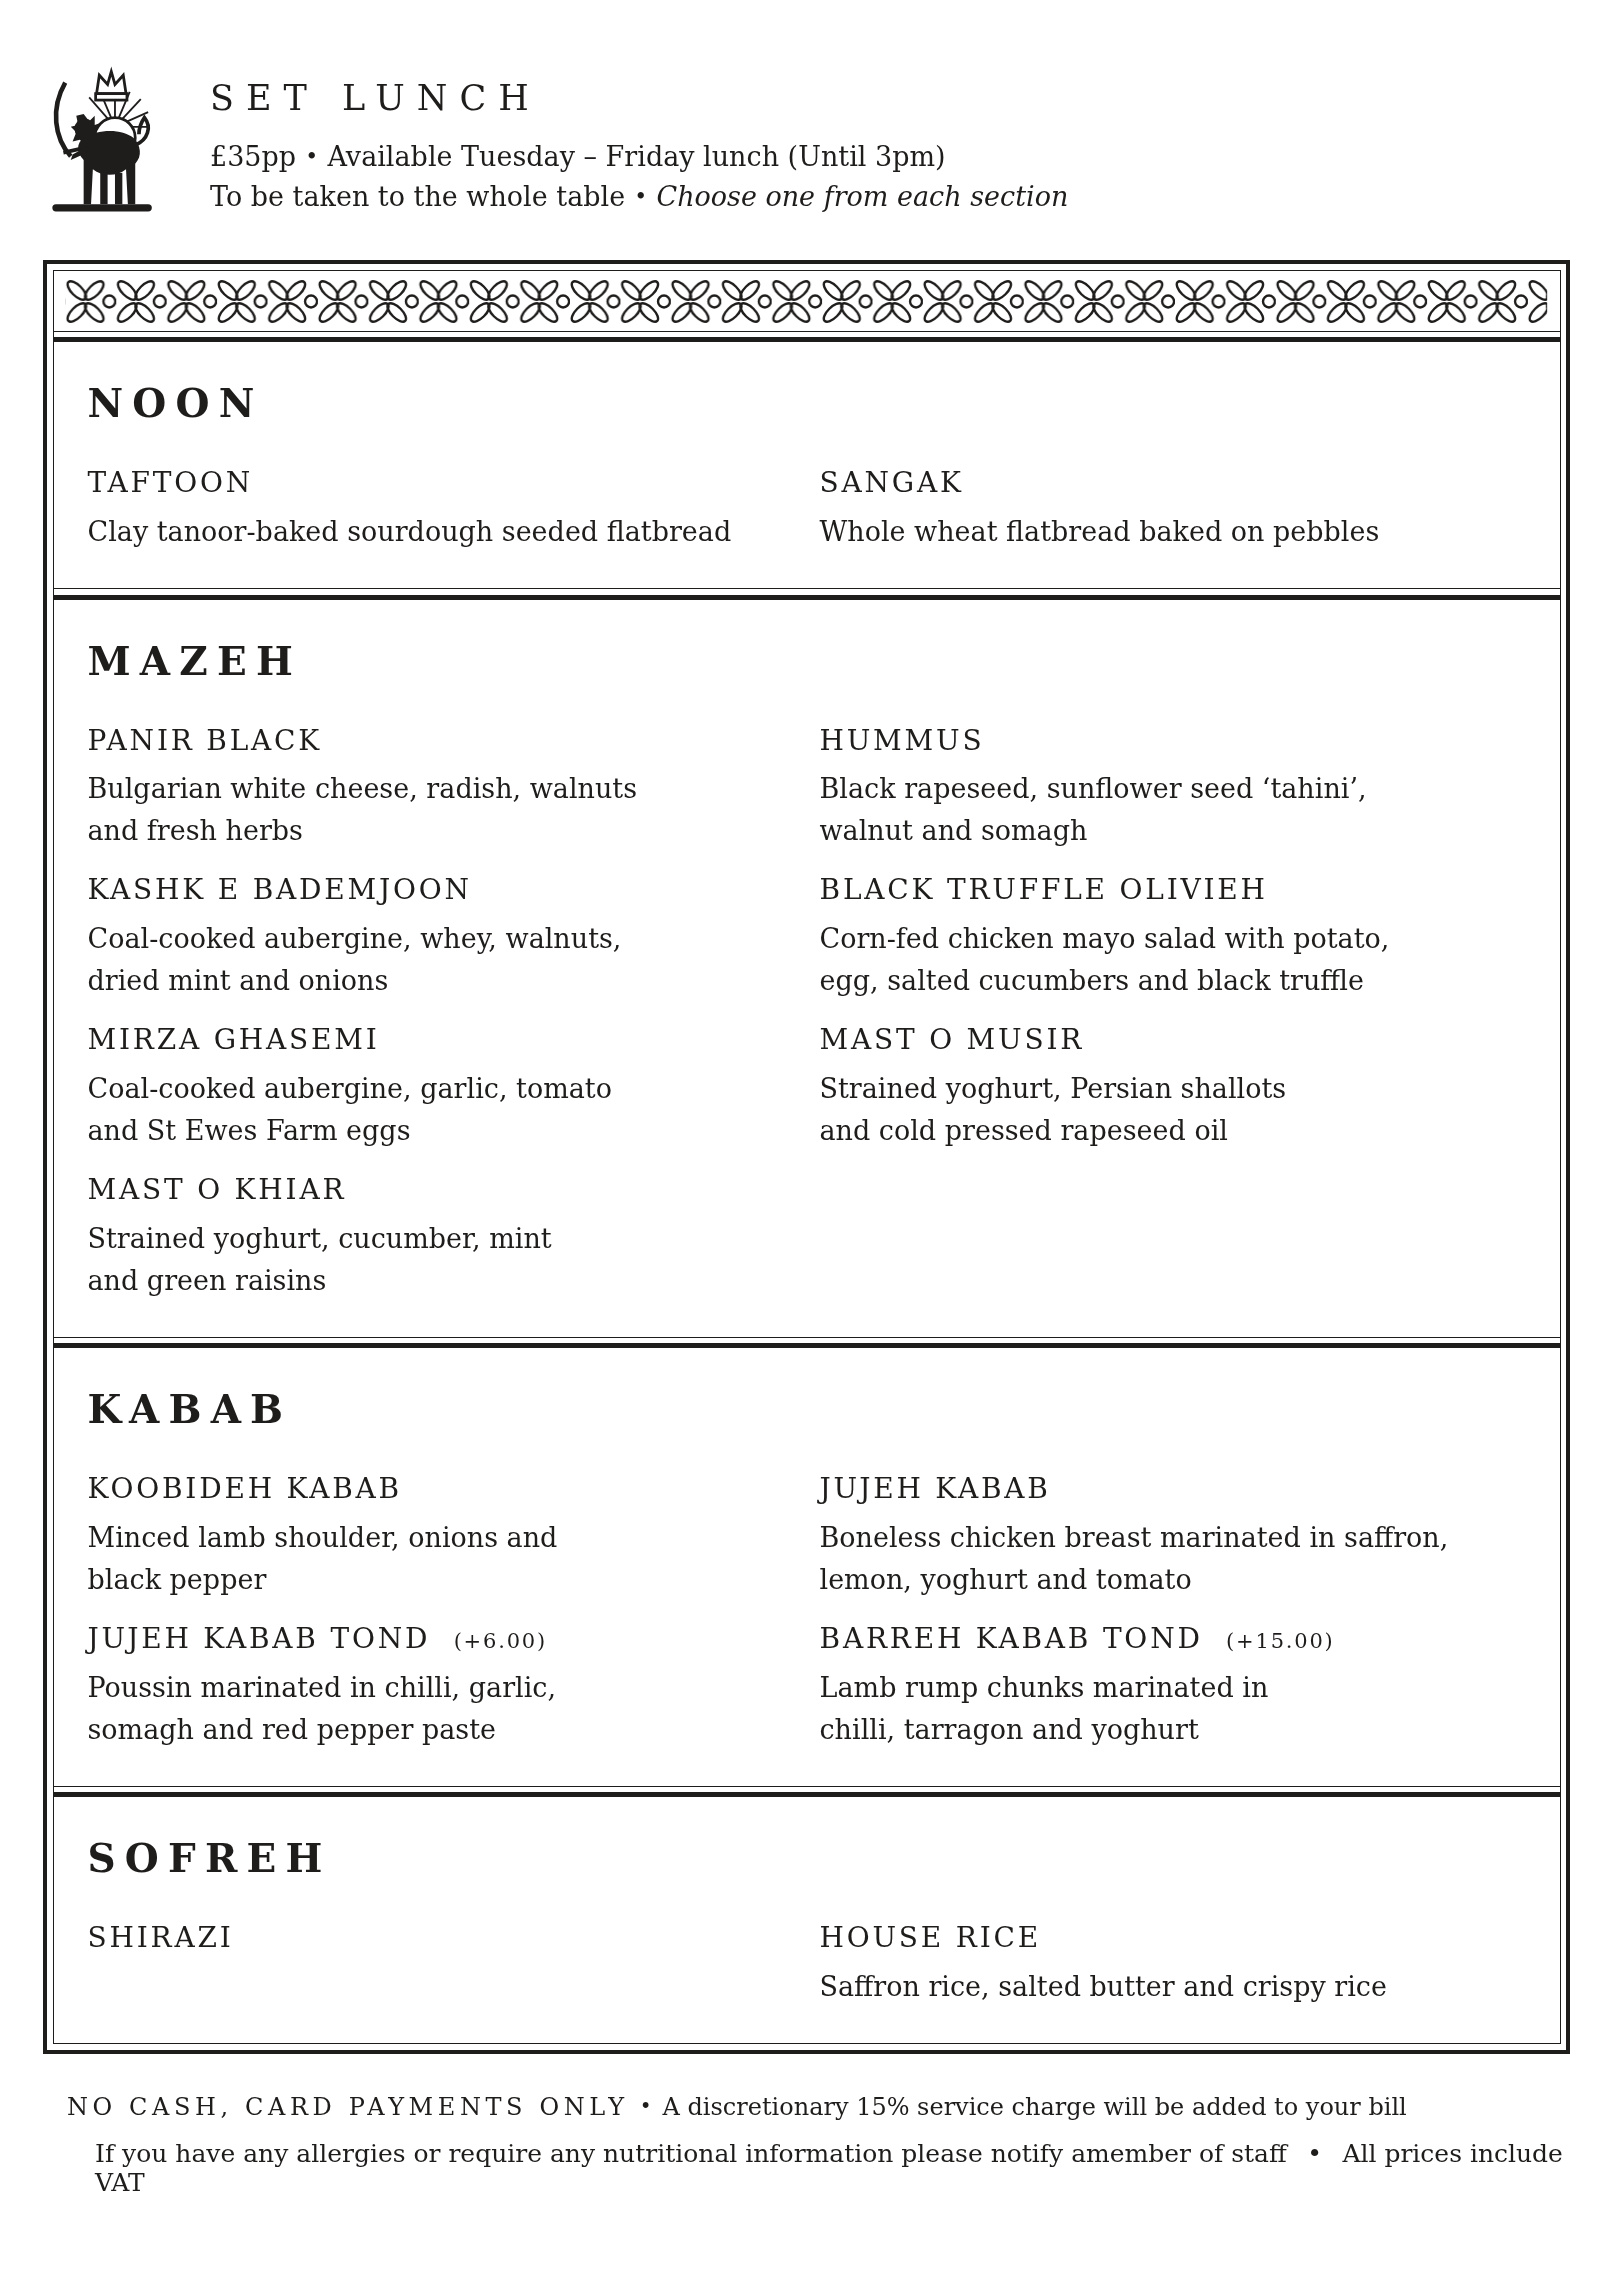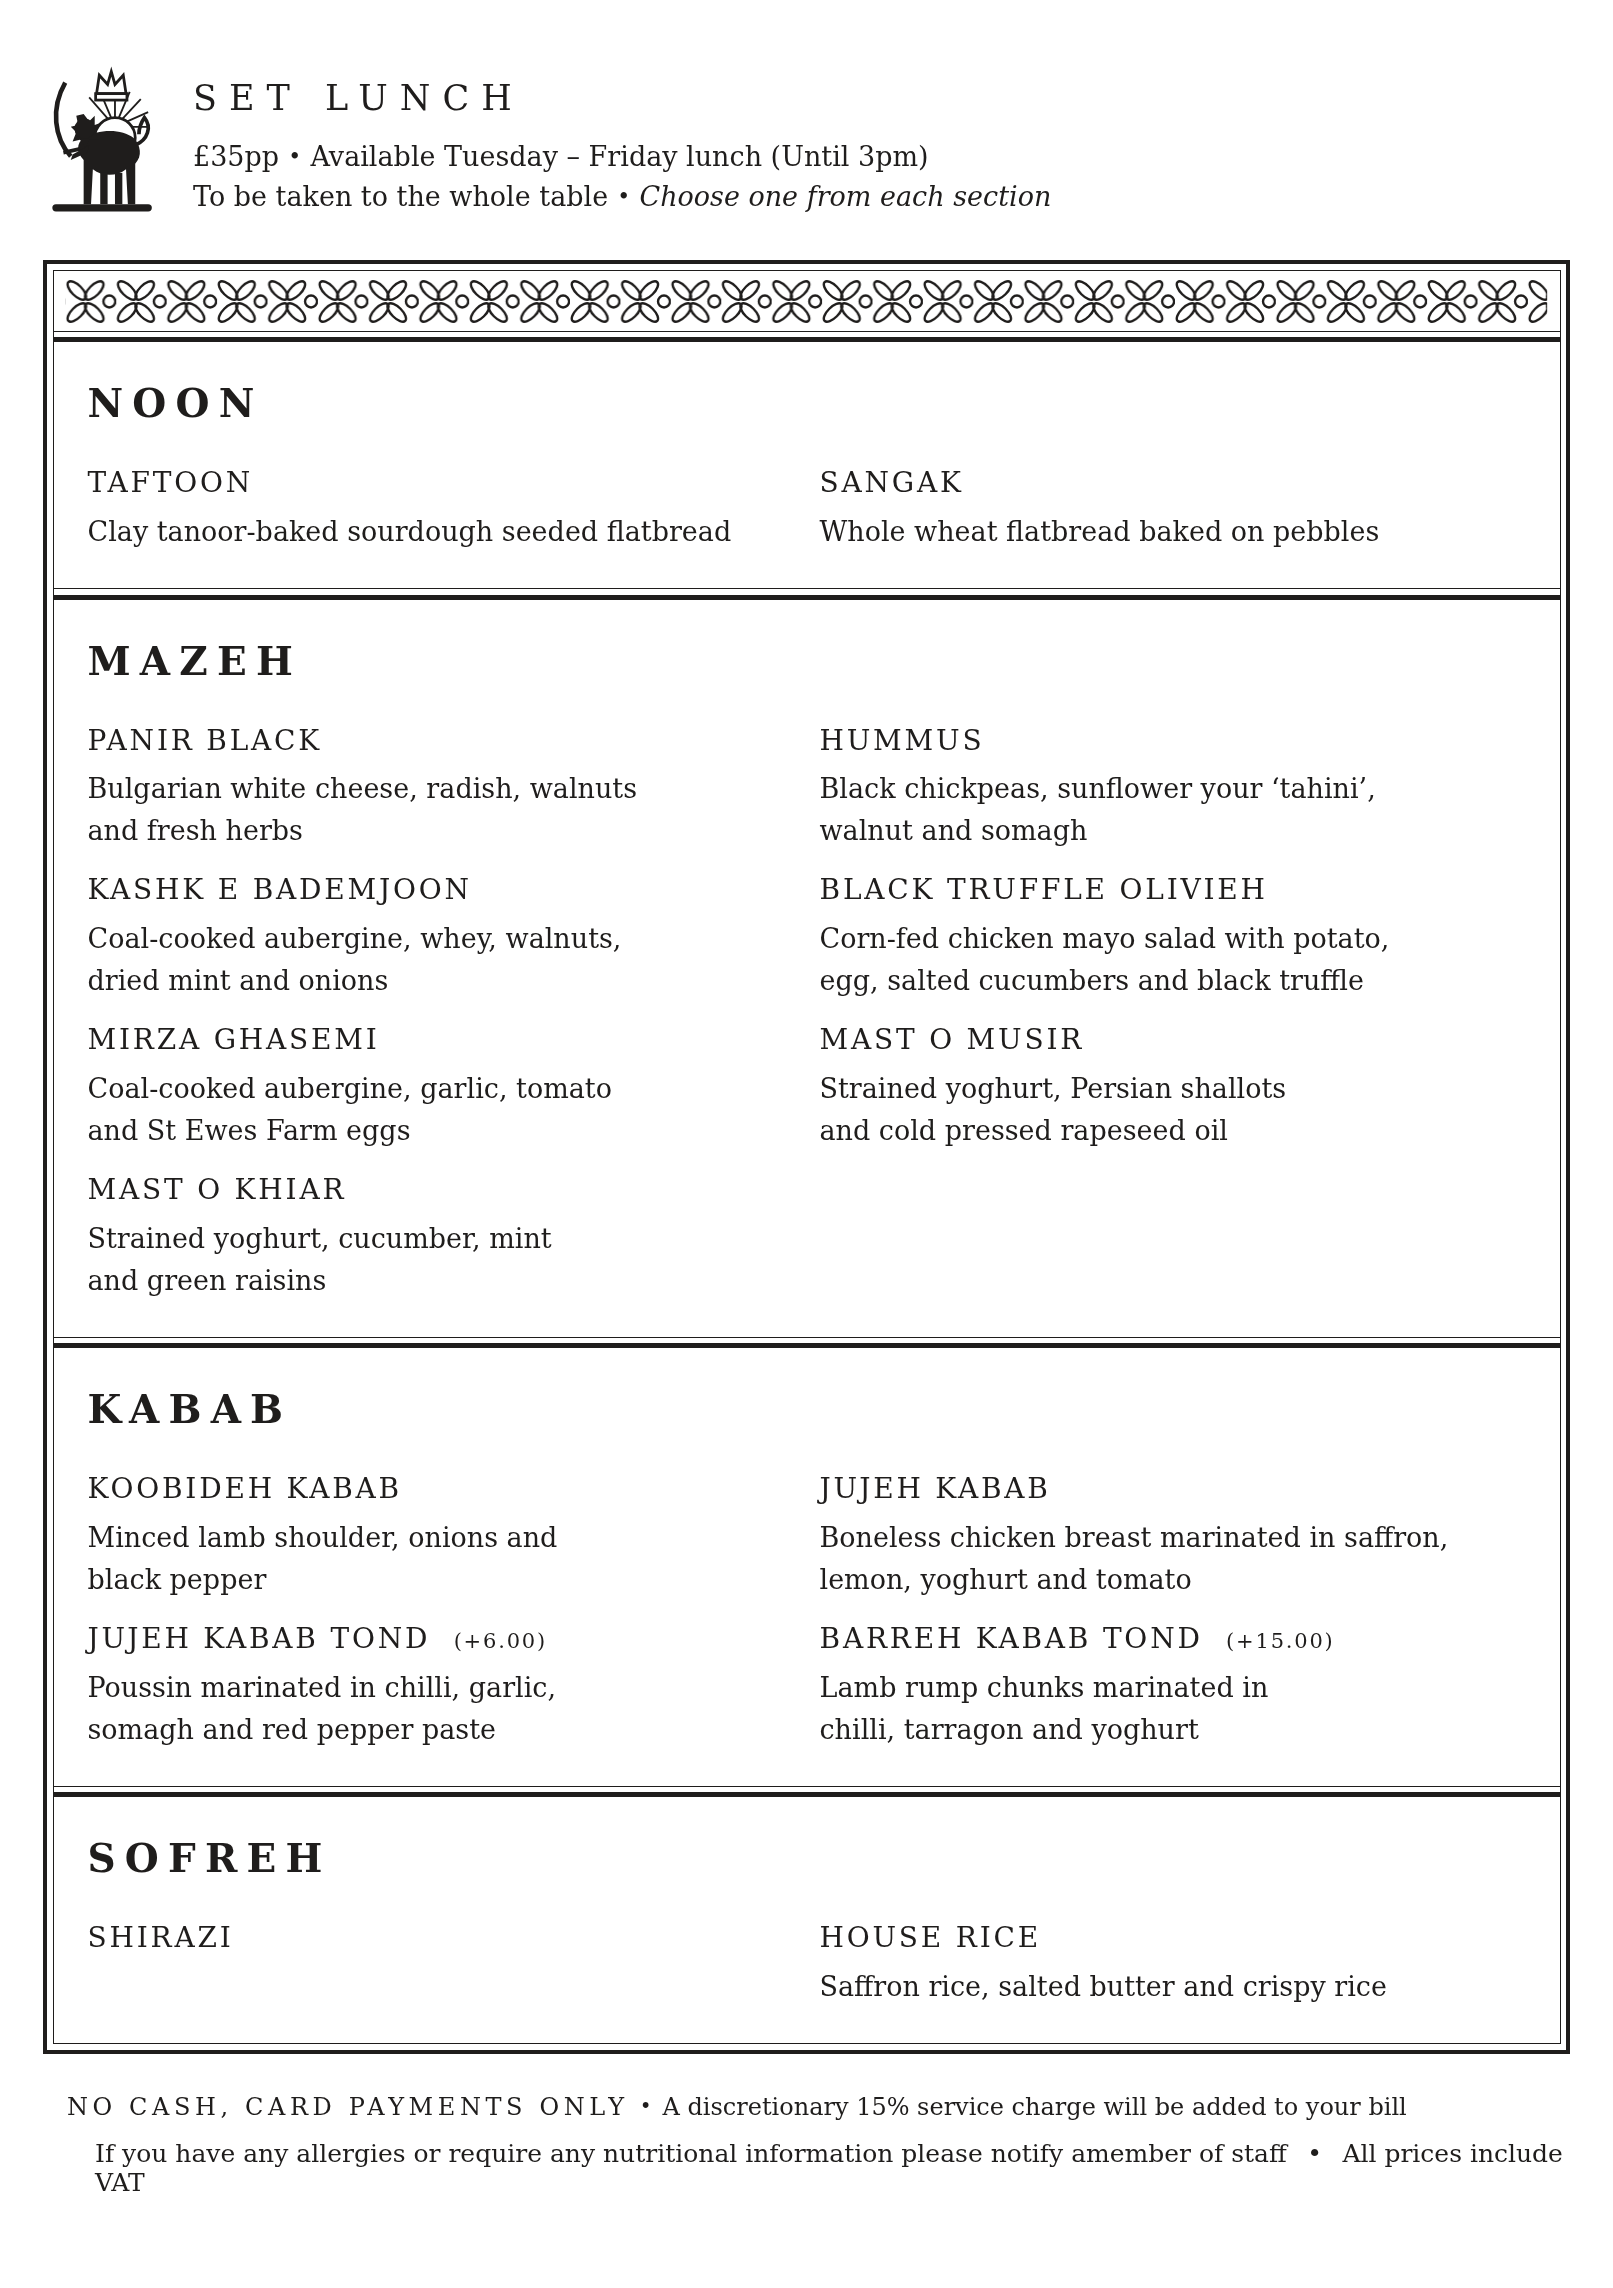--- a/index.html
+++ b/index.html
@@ -8,21 +8,21 @@
     background:#ffffff;color:#1f1d1c;
     font-family:"DejaVu Serif", serif;
     overflow:hidden;
     -webkit-font-smoothing:antialiased;
   }
   .page{box-sizing:border-box;width:1613px;height:2289px;padding:42px 43px 0;}
 
   
   .header{display:flex;align-items:flex-start;}
   .logo{width:120px;height:152px;margin-top:24px;flex:0 0 auto;}
-  .header-text{margin-left:30px;}
+  .header-text{margin-left:47px;}
   .title{
     font-size:35px;font-weight:normal;letter-spacing:12px;
     margin:37px 0 0;line-height:1.1;
   }
   .subtitle{margin-top:20px;font-size:27px;line-height:38px;}
   .subtitle .bullet{padding:0 9.2px;font-size:22px;position:relative;top:-1.8px;}
   .italic{font-style:italic;}
 
   
   .menu-frame{margin-top:42px;border:4.6px solid #1f1d1c;padding:5.5px;}
@@ -149,21 +149,21 @@
       <div class="menu-section">
         <h2 class="section-title">MAZEH</h2>
         <div class="menu-grid">
           <div class="item">
             <h3 class="item-name">PANIR BLACK</h3>
             <div class="item-desc">Bulgarian white cheese, radish, walnuts
 and fresh herbs</div>
           </div>
           <div class="item">
             <h3 class="item-name">HUMMUS</h3>
-            <div class="item-desc">Black chickpeas, sunflower your ‘tahini’,
+            <div class="item-desc">Black rapeseed, sunflower seed ‘tahini’,
 walnut and somagh</div>
           </div>
           <div class="item">
             <h3 class="item-name">KASHK E BADEMJOON</h3>
             <div class="item-desc">Coal-cooked aubergine, whey, walnuts,
 dried mint and onions</div>
           </div>
           <div class="item">
             <h3 class="item-name">BLACK TRUFFLE OLIVIEH</h3>
             <div class="item-desc">Corn-fed chicken mayo salad with potato,

